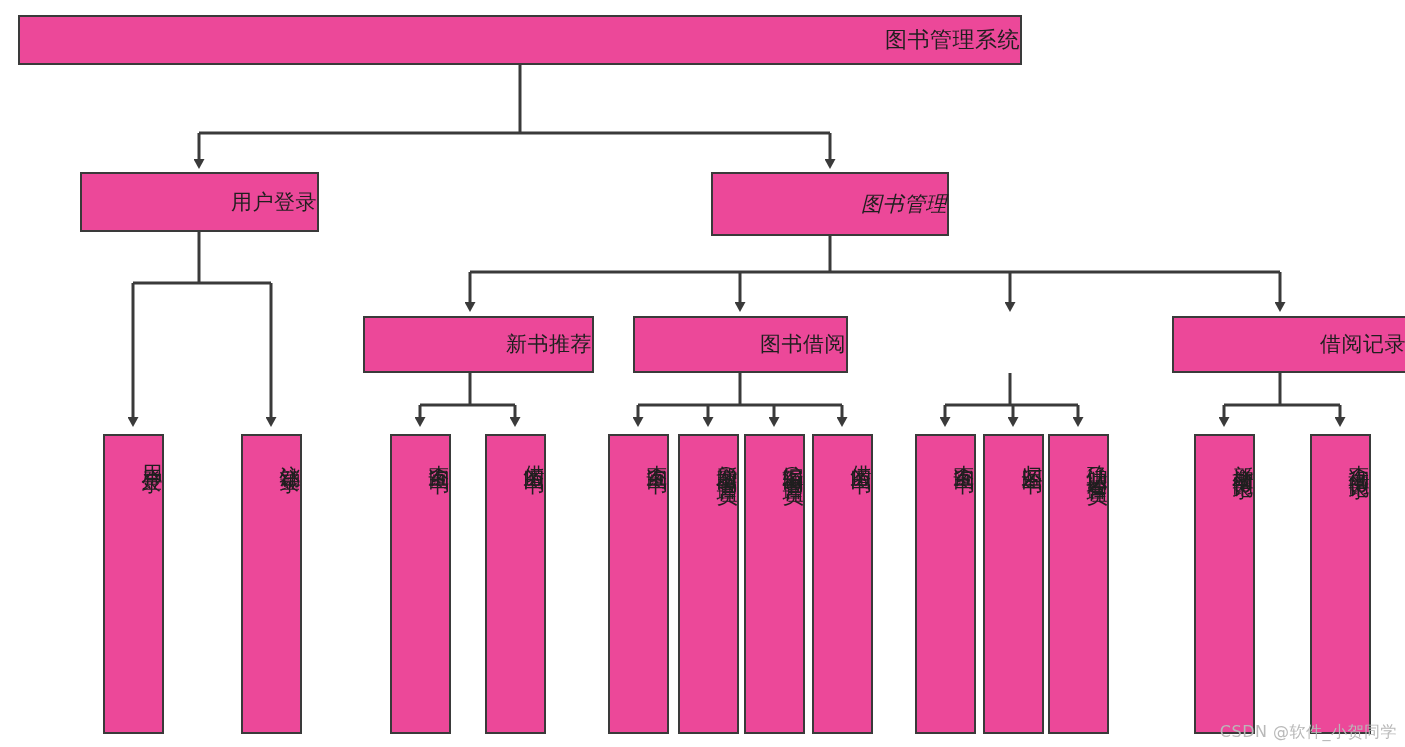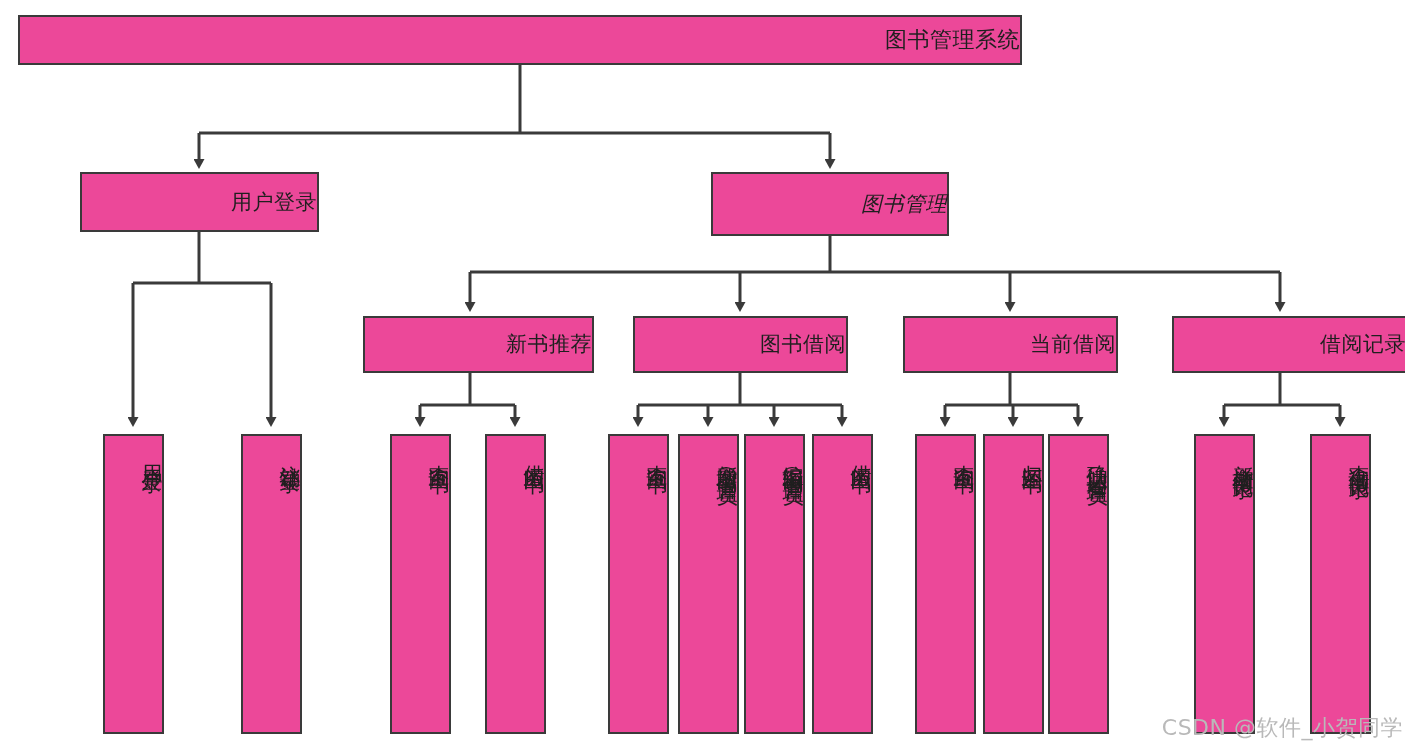--- a/index.html
+++ b/index.html
@@ -48,23 +48,23 @@
     writing-mode:vertical-rl;
     text-orientation:upright;
     font-size:21px;
     line-height:1.0;
     letter-spacing:3px;
     white-space:normal;
     max-height:266px;
   }
   .watermark{
     position:absolute;
-    right:2px;
+    right:8px;
     bottom:4px;
-    font-size:22px;
+    font-size:16px;
     color:#b9b9b9;
     letter-spacing:0.5px;
     white-space:nowrap;
     font-family:"DejaVu Sans","Liberation Sans",sans-serif;
   }
 </style>
 </head>
 <body>
 
 <div id="canvas">
@@ -129,23 +129,20 @@
   <div class="node" style="left:711px; top:172px; width:238px; height:64px;font-style:italic;">
     <span class="label">图书管理</span>
   </div>
 
   <div class="node" style="left:363px; top:316px; width:231px; height:57px;">
     <span class="label">新书推荐</span>
   </div>
   <div class="node" style="left:633px; top:316px; width:215px; height:57px;">
     <span class="label">图书借阅</span>
   </div>
-  <div class="node" style="left:903px; top:316px; width:215px; height:57px;">
-    <span class="label">当前借阅</span>
-  </div>
   <div class="node" style="left:1172px; top:316px; width:236px; height:57px;">
     <span class="label">借阅记录</span>
   </div>
 
   <div class="node vert" style="left:103px; top:434px; width:61px; height:300px;">
     <span class="label">用户登录</span>
   </div>
   <div class="node vert" style="left:241px; top:434px; width:61px; height:300px;">
     <span class="label">注销登录</span>
   </div>

